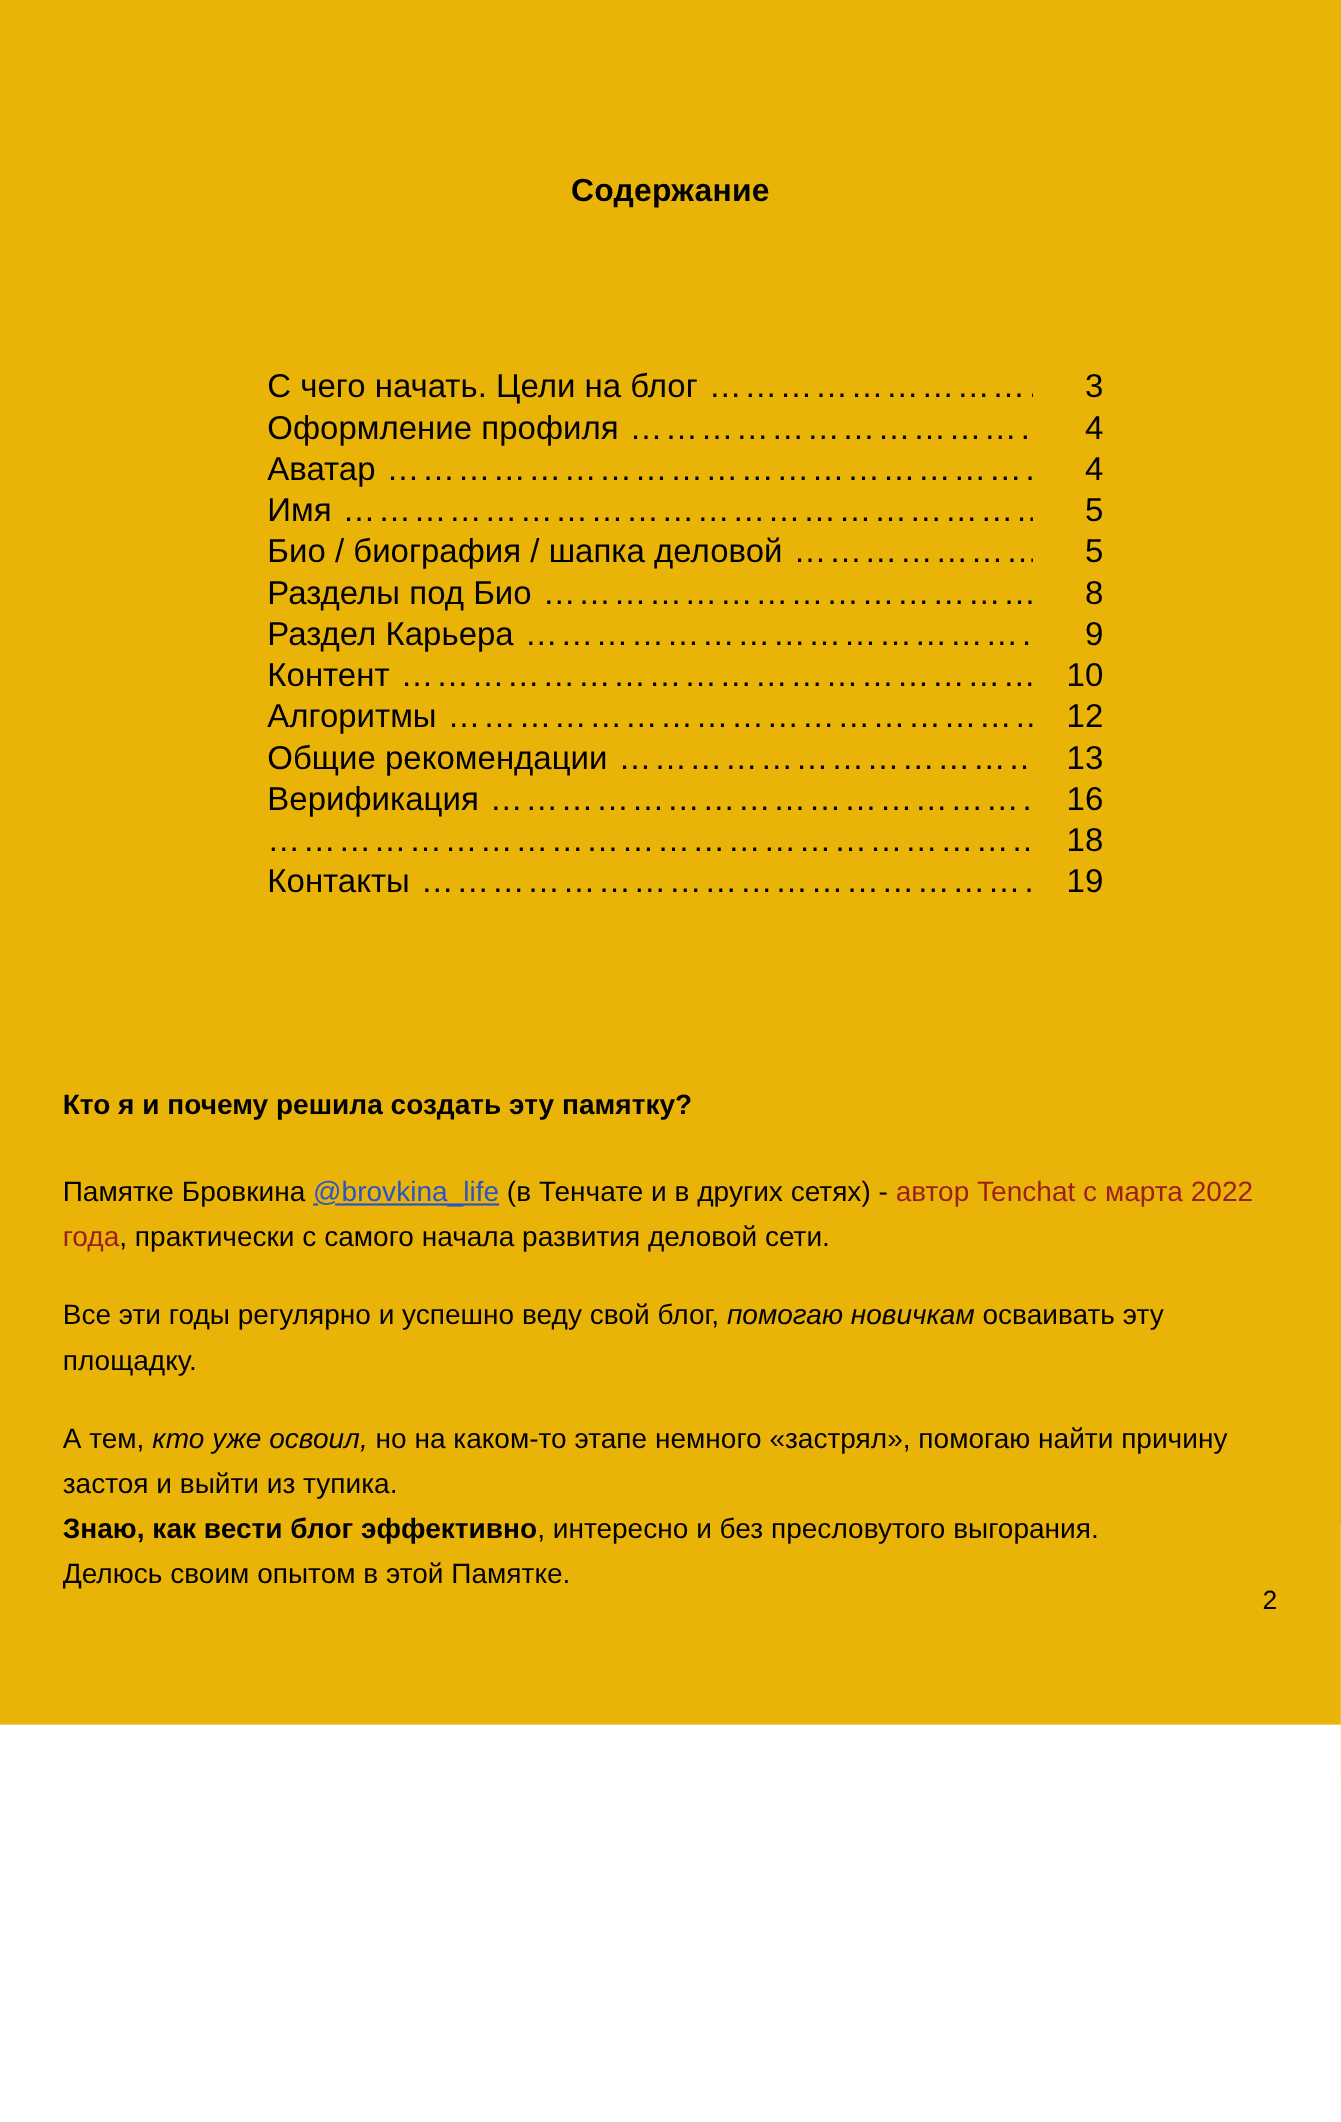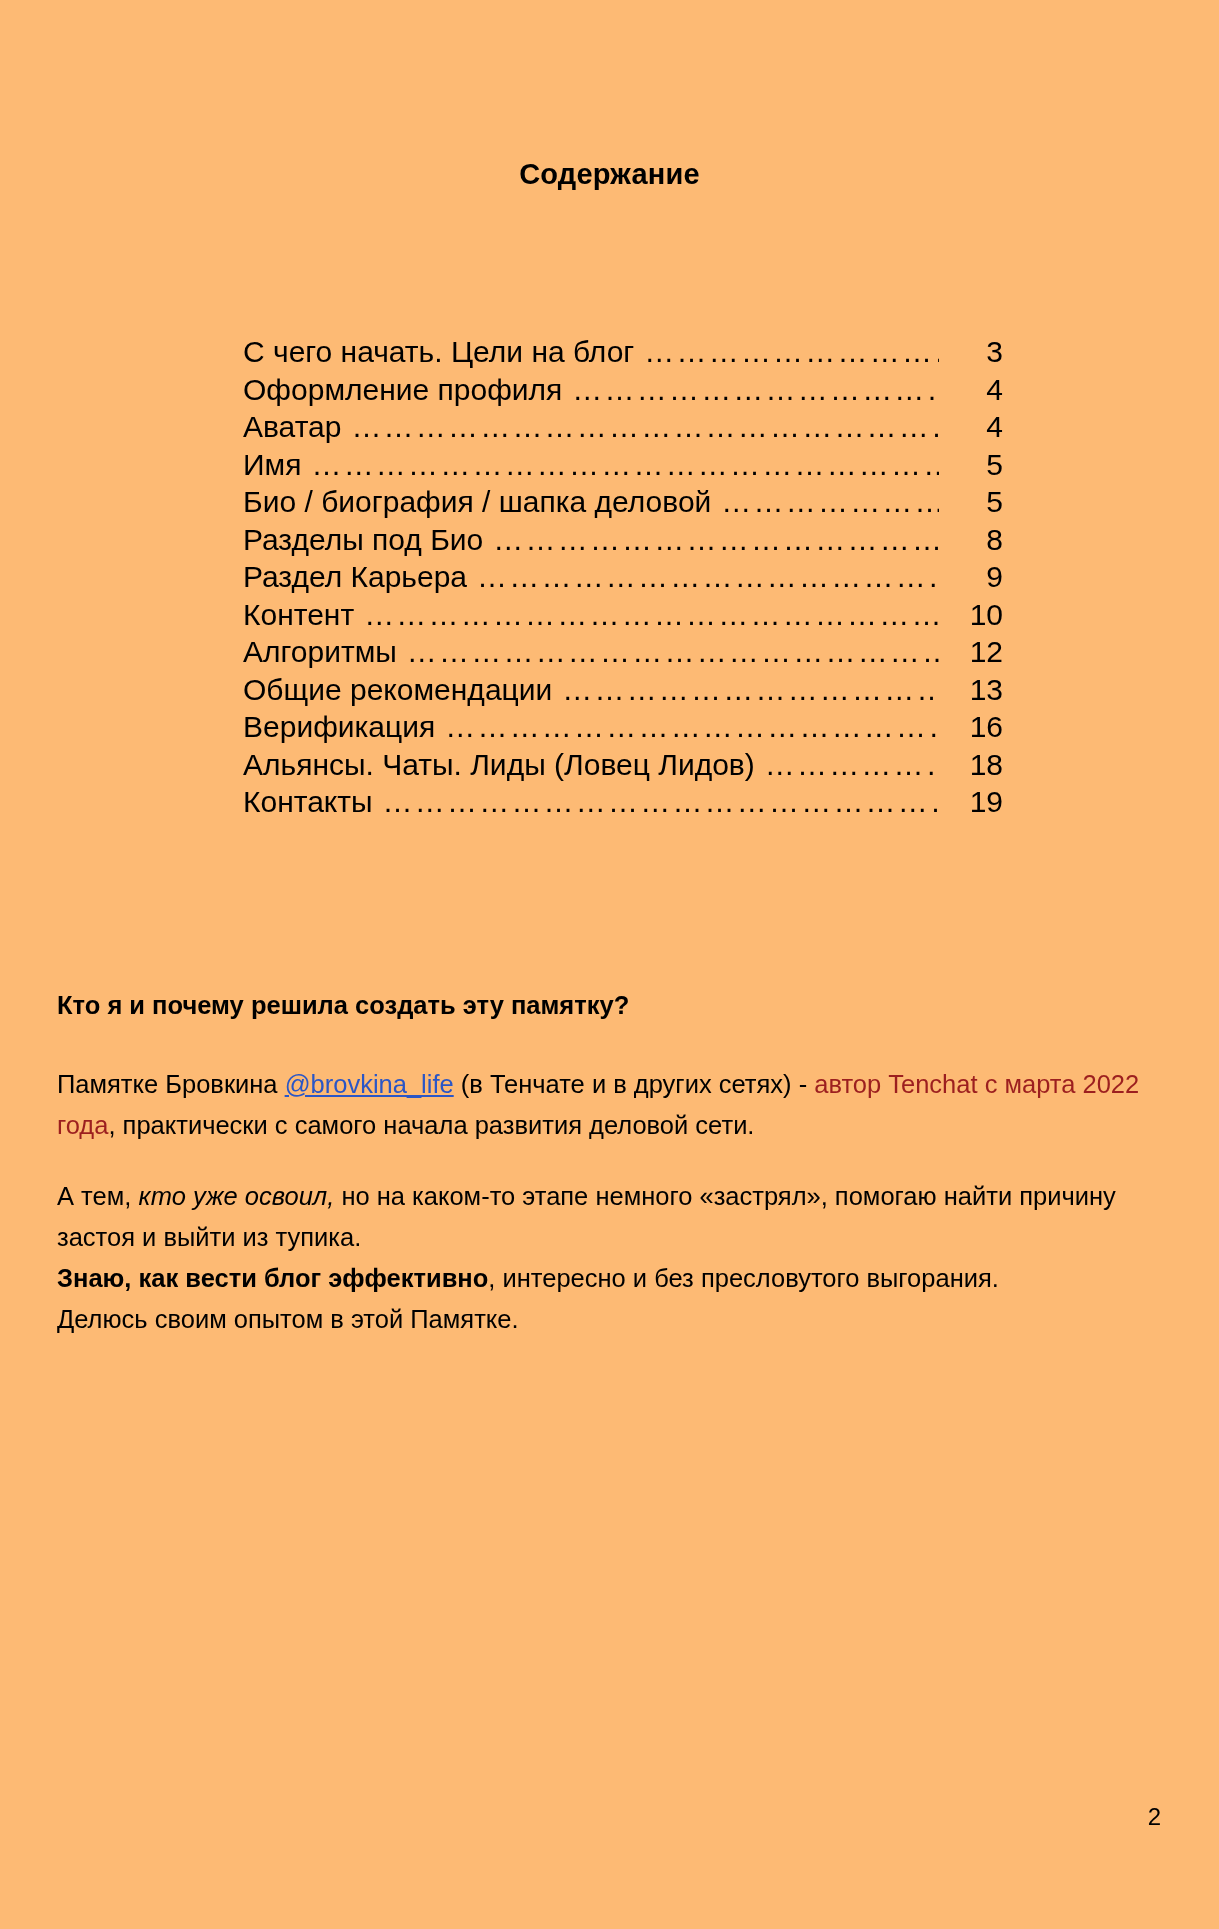--- a/index.html
+++ b/index.html
@@ -3,22 +3,22 @@
 <meta charset="utf-8">
 <style>
   html, body {
     margin: 0;
     padding: 0;
     background: #ffffff;
   }
   .page {
     position: relative;
     width: 1219px;
-    height: 1929px;
-    background: #fdba74;
+    height: 1568px;
+    background: #eab308;
     font-family: "Liberation Sans", sans-serif;
     color: #000000;
     overflow: hidden;
     box-sizing: border-box;
   }
 
   
   .doc-title {
     position: absolute;
     top: 158px;
@@ -165,37 +165,37 @@
         <span class="toc-label">Общие рекомендации</span>
         <span class="toc-dots">……………………………………………………………………………………………</span>
         <span class="toc-page">13</span>
       </div>
       <div class="toc-row">
         <span class="toc-label">Верификация</span>
         <span class="toc-dots">……………………………………………………………………………………………</span>
         <span class="toc-page">16</span>
       </div>
       <div class="toc-row">
-        <span class="toc-label">Альянсы. Чаты. Лиды (Ловец Лидов)</span>
         <span class="toc-dots">……………………………………………………………………………………………</span>
         <span class="toc-page">18</span>
       </div>
       <div class="toc-row">
         <span class="toc-label">Контакты</span>
         <span class="toc-dots">……………………………………………………………………………………………</span>
         <span class="toc-page">19</span>
       </div>
     </div>
 
   <div class="body">
 
     <div class="h-bold">Кто я и почему решила создать эту памятку?</div>
 
     <p class="para"><span>Памятке Бровкина </span><a class="lnk" href="#">@brovkina_life</a><span> (в Тенчате и в других сетях) - </span><span class="red">автор Tenchat с марта 2022 года</span><span>, практически с самого начала развития деловой сети.</span></p>
 
+    <p class="para"><span>Все эти годы регулярно и успешно веду свой блог, </span><span class="ital">помогаю новичкам</span><span> осваивать эту площадку.</span></p>
 
     <p class="para tight"><span>А тем, </span><span class="ital">кто уже освоил,</span><span> но на каком-то этапе немного «застрял», помогаю найти причину застоя и выйти из тупика.</span></p>
 
 
     <p class="para tight"><span class="bld">Знаю, как вести блог эффективно</span><span>, интересно и без пресловутого выгорания.</span><br><span>Делюсь своим опытом в этой Памятке.</span></p>
 
   </div>
 
   <div class="page-number">2</div>
 

